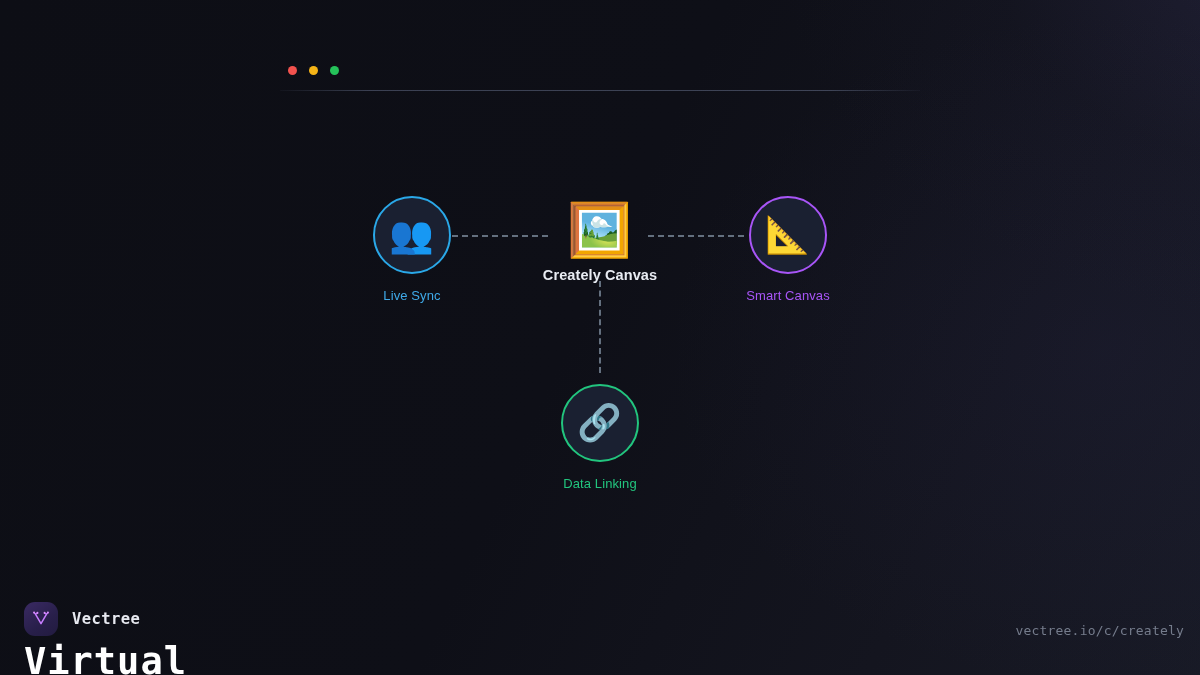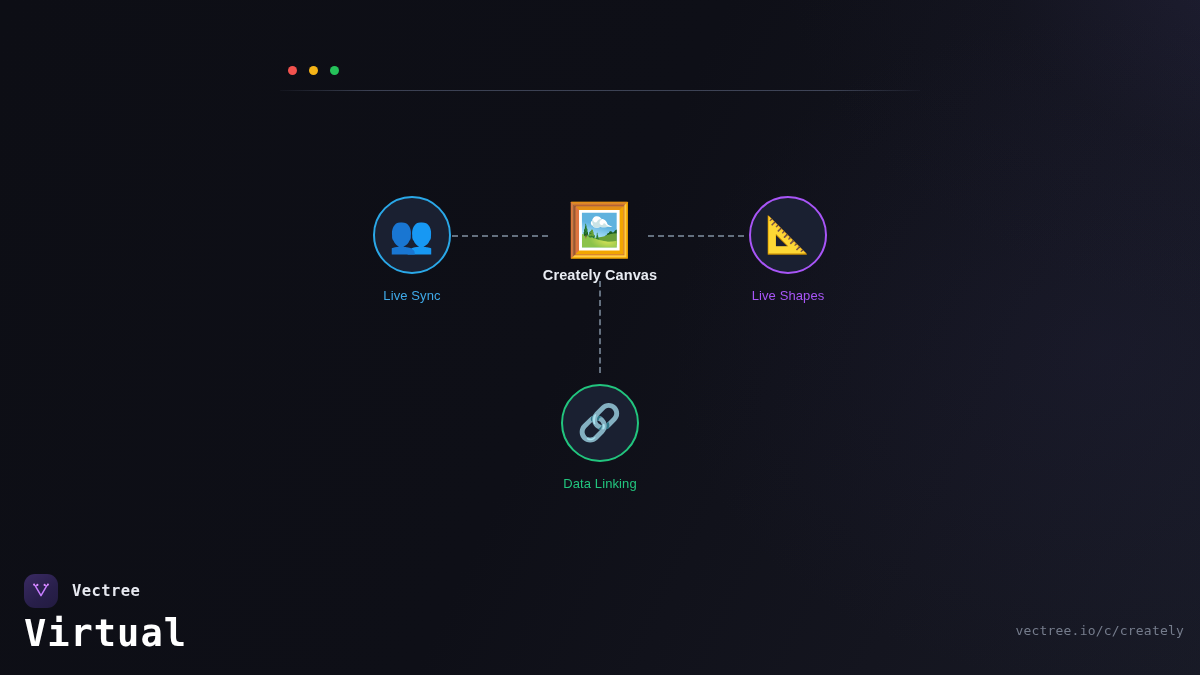--- a/index.html
+++ b/index.html
@@ -71,21 +71,21 @@
     display:flex; align-items:center; justify-content:center;
   }
   #node-center .label {
     margin-top:6px;
     font-size:14.5px; font-weight:bold; color:#e9ecf3;
     letter-spacing:0.1px;
   }
 
   
   #brand { position:absolute; left:24px; top:574px; }
-  #brand-row { display:flex; align-items:center; gap:14px; }
+  #brand-row { display:flex; align-items:center; gap:14px;margin-top:28px; }
   #brand-logo {
     width:34px; height:34px; border-radius:11px;
     background:linear-gradient(145deg, #3a2a63 0%, #281f4a 60%, #221b40 100%);
     display:flex; align-items:center; justify-content:center;
     flex:0 0 auto;
   }
   #brand-name {
     font-family:"DejaVu Sans Mono", monospace;
     font-size:15.5px; font-weight:bold; color:#e7e9f0; letter-spacing:0.4px;
   }
@@ -122,21 +122,21 @@
     <div class="connector h" style="left: 648px; top: 235px; width: 96px; border-color: rgb(100, 112, 127);"></div>
     <div class="connector v" style="left: 599px; top: 281px; height: 92px; border-color: rgb(100, 112, 127);"></div>
 
     <div class="node" id="node-live-sync" style="left:332px; top:196px;">
       <div class="circle" style="border-color: rgb(42, 168, 232);">👥</div>
       <div class="label" style="color: rgb(63, 169, 232); text-align: center;">Live Sync</div>
     </div>
 
     <div class="node" id="node-smart-shapes" style="left:708px; top:196px;">
       <div class="circle" style="border-color: rgb(168, 85, 247);">📐</div>
-      <div class="label" style="color: rgb(168, 85, 247);">Live Shapes</div>
+      <div class="label" style="color: rgb(168, 85, 247);">Smart Canvas</div>
     </div>
 
     <div class="node" id="node-data-linking" style="left:520px; top:384px;">
       <div class="circle" style="border-color: rgb(34, 197, 126);">🔗</div>
       <div class="label" style="color: rgb(34, 197, 126);">Data Linking</div>
     </div>
 
     <div id="node-center" style="left:500px; top:199px;">
       <div class="glyph">🖼️</div>
       <div class="label">Creately Canvas</div>

